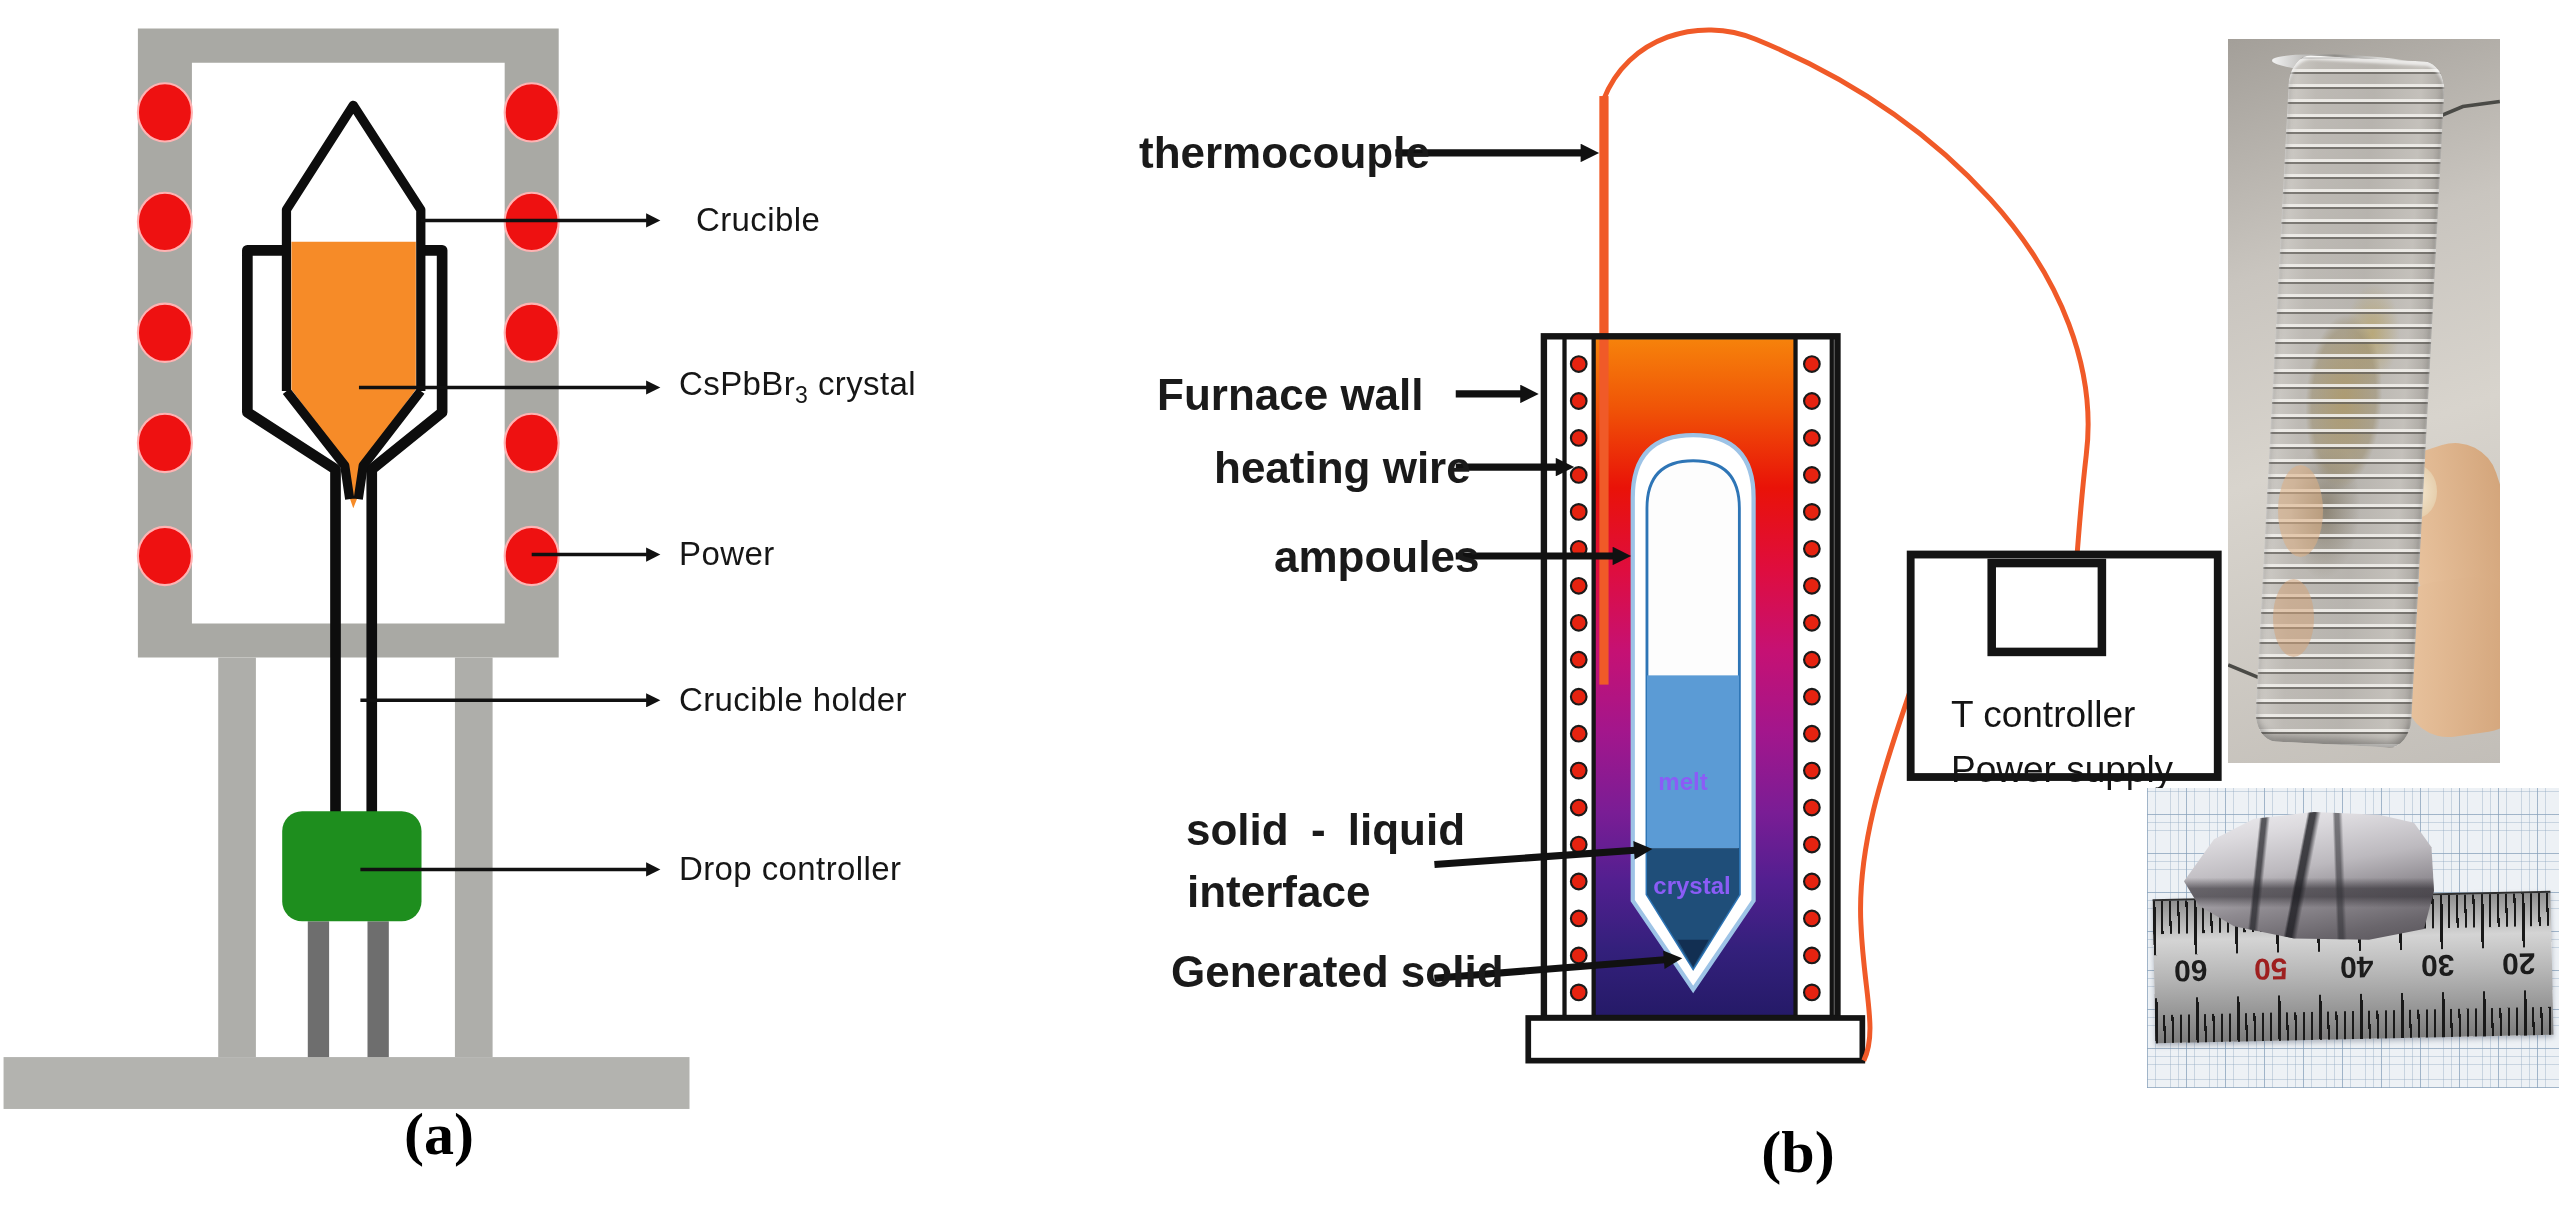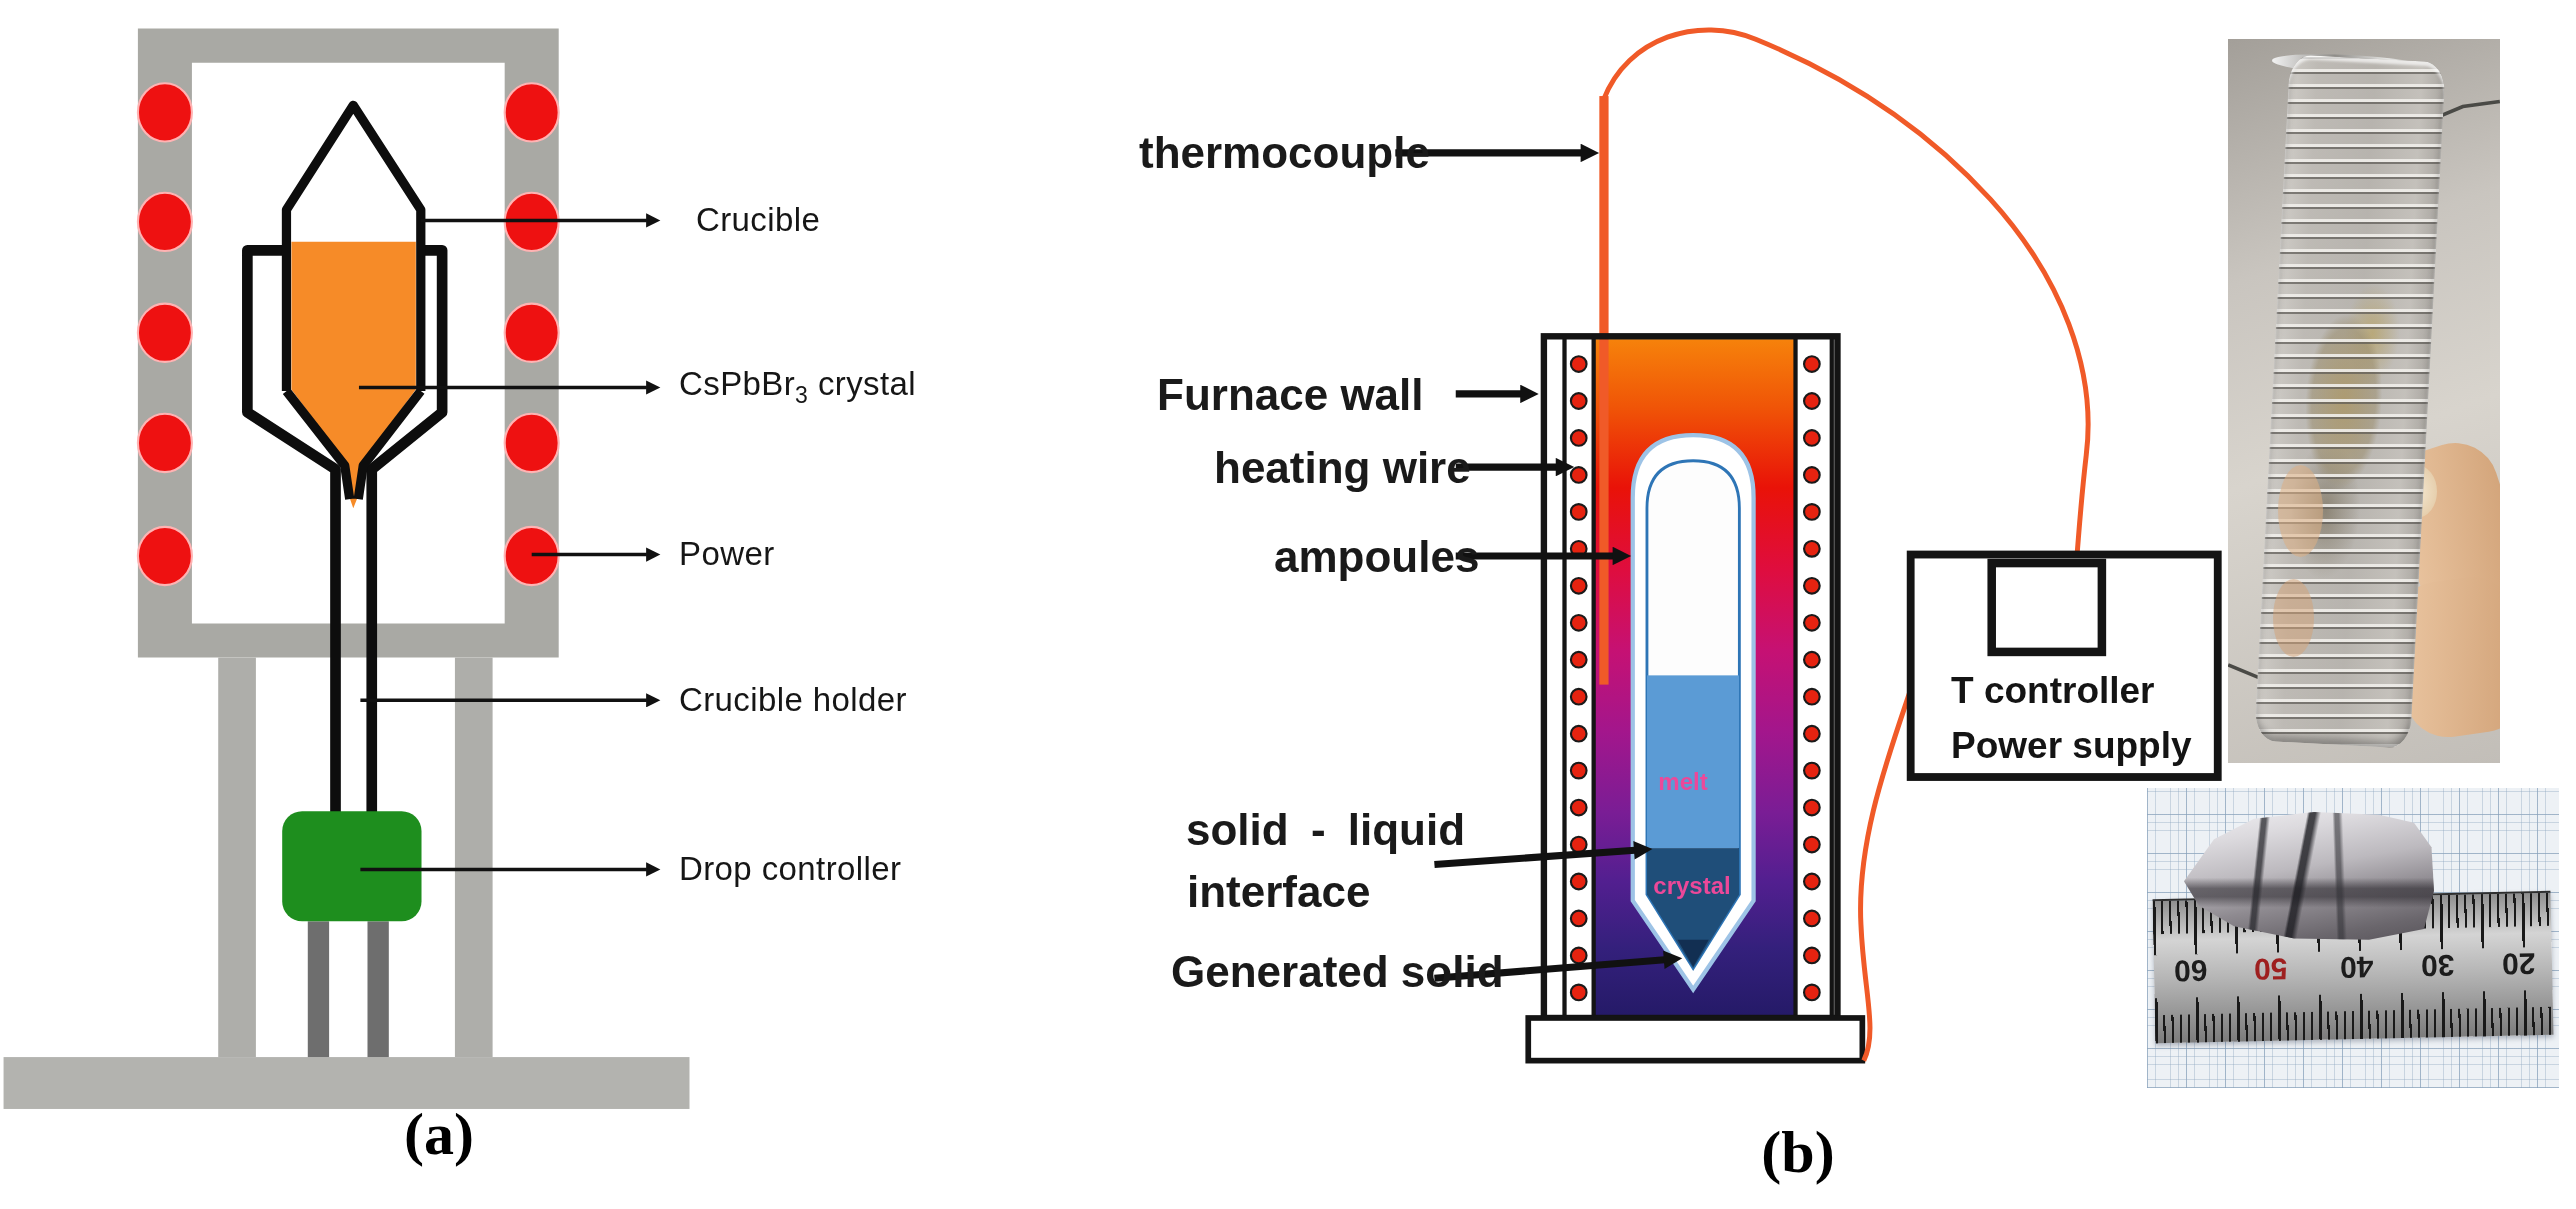--- a/index.html
+++ b/index.html
@@ -7,24 +7,24 @@
         font-family:"Liberation Sans",sans-serif;color:#111;}
   .layer{position:absolute;left:0;top:0;}
 
   
   .albl{position:absolute;transform:translateY(-50%);font-size:33px;color:#161616;
         white-space:nowrap;letter-spacing:0.4px;}
   .albl sub{font-size:23px;}
   .blbl{position:absolute;transform:translateY(-50%);font-size:44px;font-weight:700;
         color:#1a1a1a;white-space:nowrap;}
   .wide{word-spacing:10px;}
-  .tlbl{position:absolute;transform:translateY(-50%);font-size:37px;font-weight:700;
-        color:#141414;white-space:nowrap;}
+  .tlbl{position:absolute;transform:translateY(-50%);font-size:37px;font-weight:400;
+        color:#141414;white-space:nowrap;margin-top:24px;}
   .amp-lbl{position:absolute;transform:translate(-50%,-50%);font-size:24px;font-weight:700;
-        color:#ec4899;white-space:nowrap;}
+        color:#8b5cf6;white-space:nowrap;}
   .cap{position:absolute;transform:translate(-50%,-50%);font-family:"Liberation Serif",serif;
         font-weight:bold;font-size:60px;color:#000;}
 
   
   .photo-coil{position:absolute;left:2228px;top:39px;width:272px;height:724px;
       background:linear-gradient(160deg,#a39f99 0%,#c9c5bf 30%,#d8d4cd 55%,#c2beb8 100%);
       overflow:hidden;}
   .coil-tube{position:absolute;left:44px;top:18.5px;width:156px;height:687px;
       transform:rotate(3deg);border-radius:21.3px/30px;
       background:

